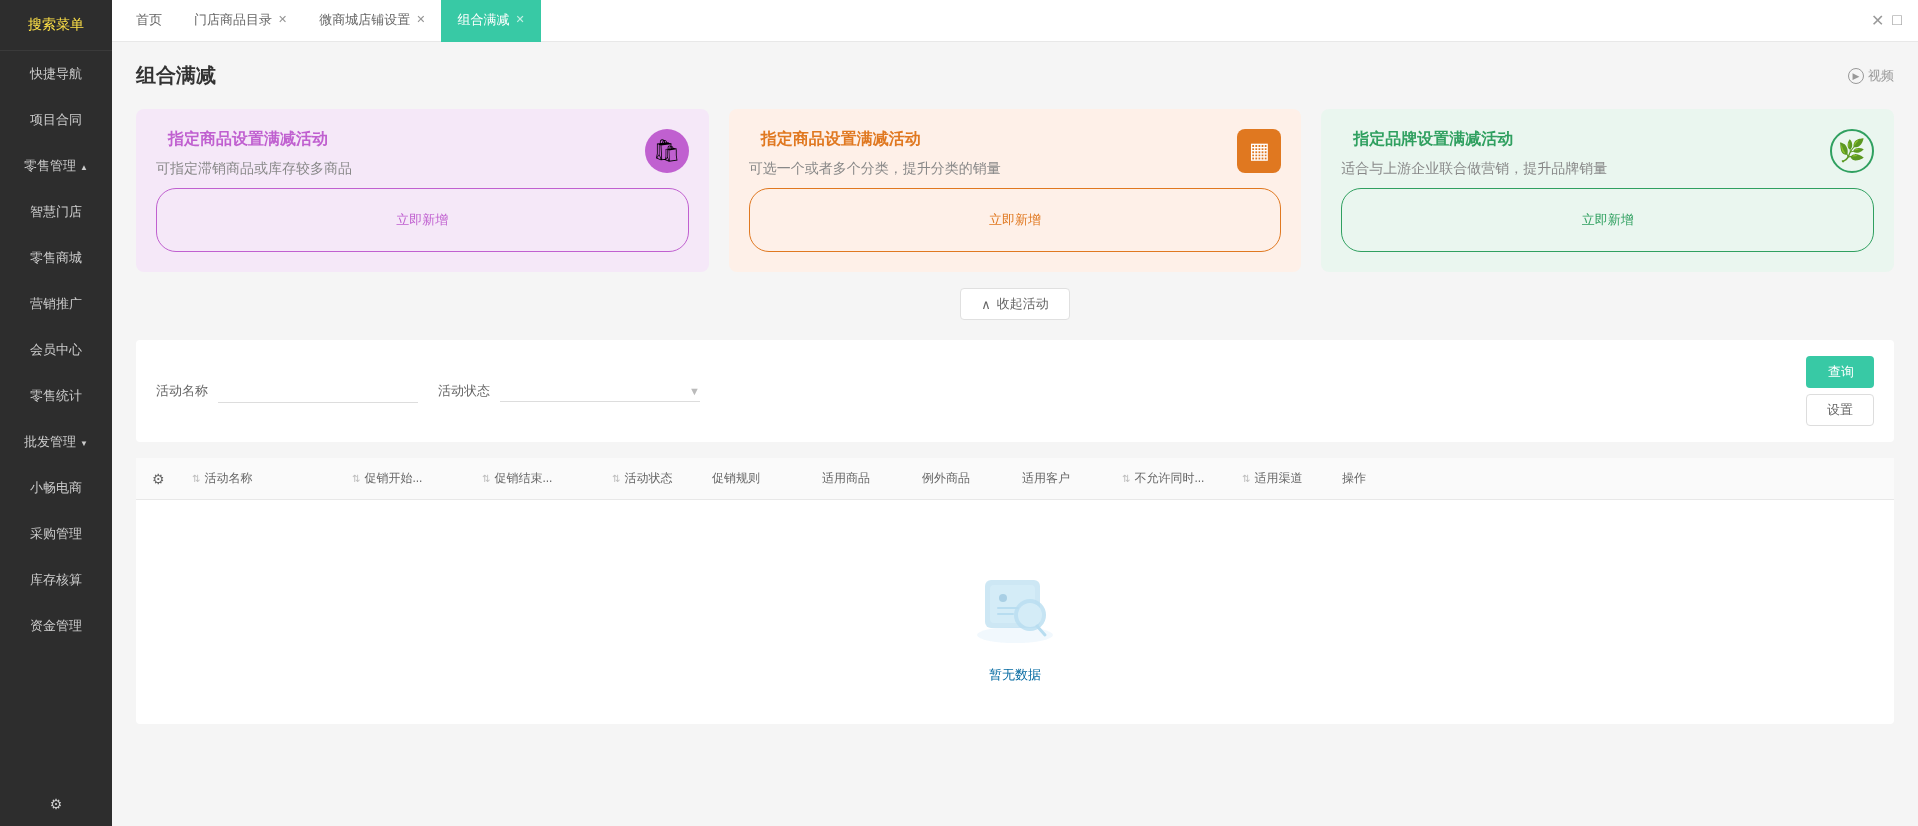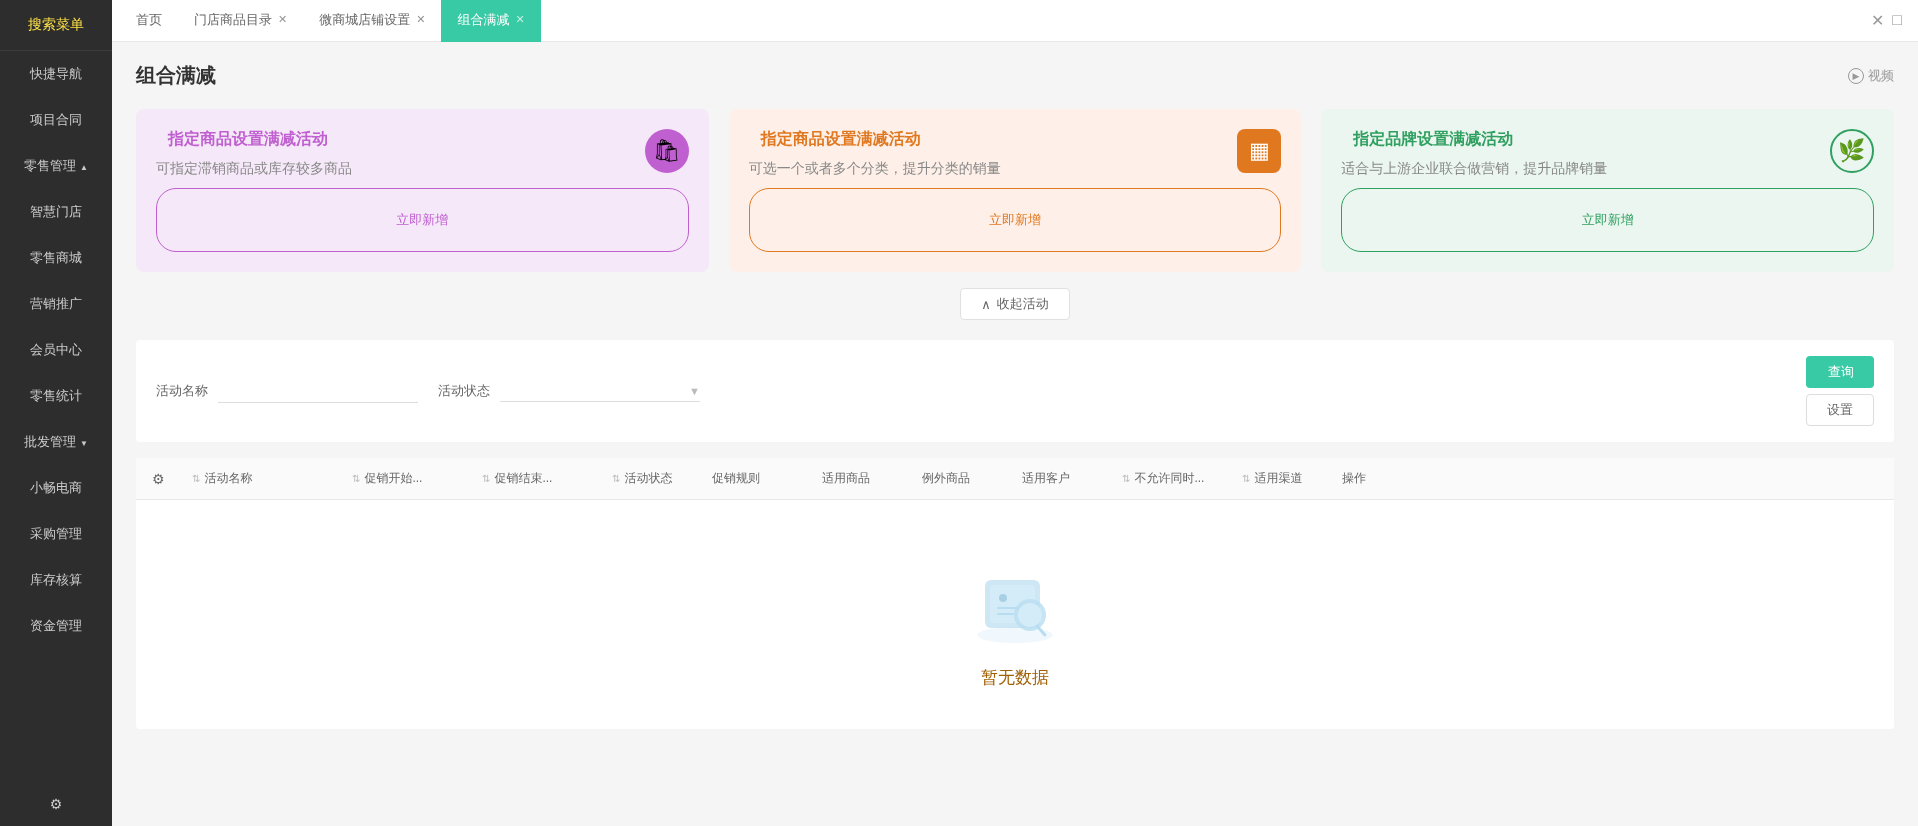--- a/index.html
+++ b/index.html
@@ -302,22 +302,22 @@
       justify-content: center;
       padding: 60px 0 40px;
     }
     .empty-icon {
       width: 100px;
       height: 90px;
       position: relative;
       margin-bottom: 16px;
     }
     .empty-text {
-      color: #a16207;
-      font-size: 17px;
+      color: #0369a1;
+      font-size: 13px;
       text-align: center;
     }
   </style>
 </head>
 <body>
 
 <div class="sidebar">
   <div class="sidebar-search">搜索菜单</div>
 
   <div class="sidebar-item">快捷导航</div>

